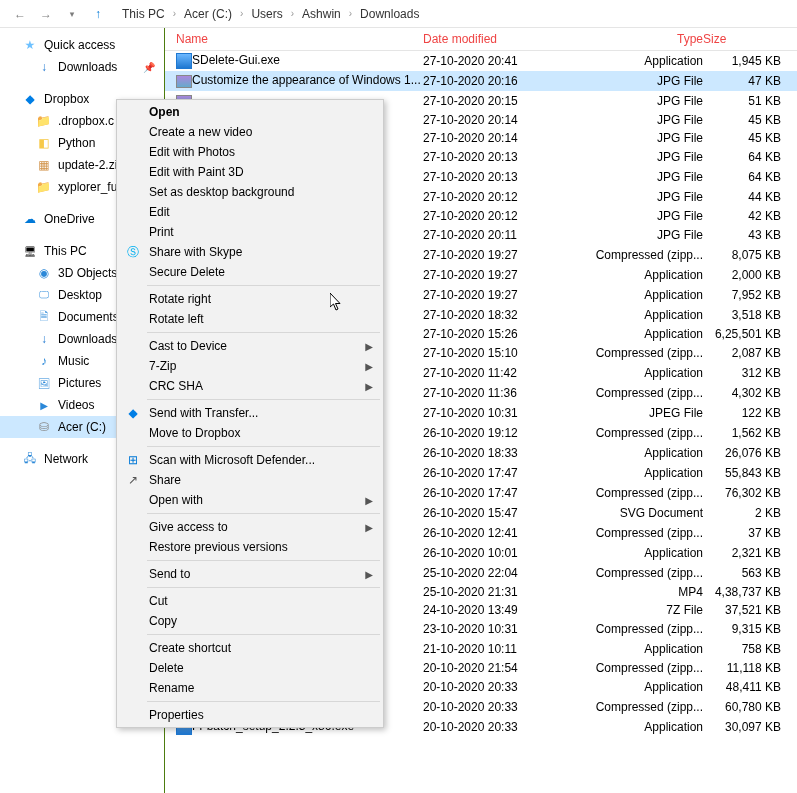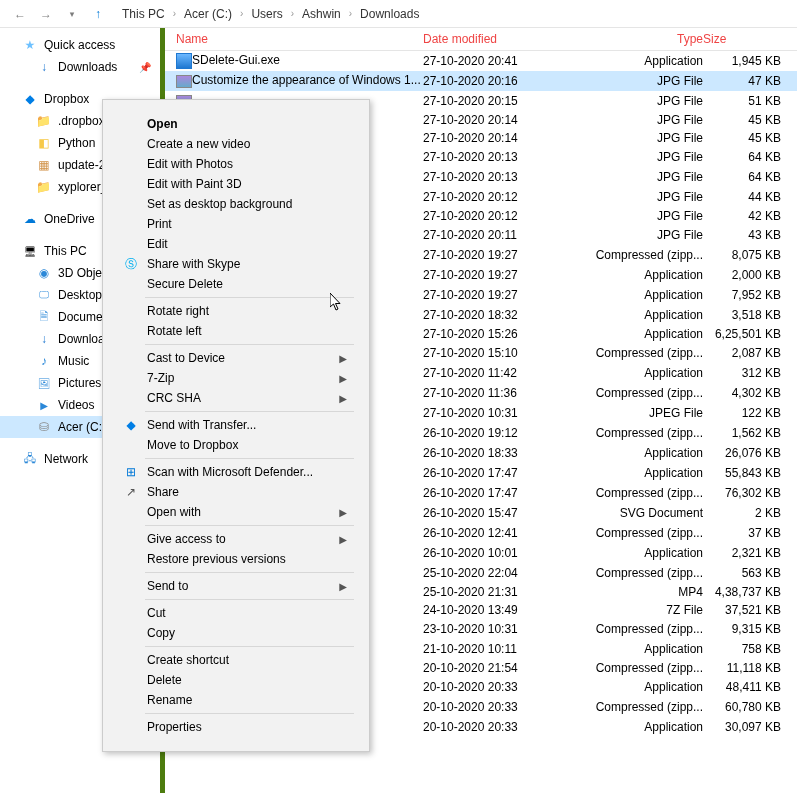--- a/index.html
+++ b/index.html
@@ -5,21 +5,21 @@
     * { margin: 0; padding: 0; box-sizing: border-box; font-family: "Segoe UI", Tahoma, sans-serif; font-size: 12px; }
     body { background: #fff; width: 797px; height: 793px; overflow: hidden; position: relative; }
 
     .toolbar { display: flex; align-items: center; height: 28px; padding: 0 8px; border-bottom: 1px solid #e5e5e5; color: #333; gap: 2px;}
     .nav-arrow { width: 24px; height: 24px; display: flex; align-items: center; justify-content: center; cursor: pointer; color: #7d7d7d;}
     .nav-arrow.active { color: #0078d7; }
     .crumb-sep { color: #999; padding: 0 4px; font-size: 10px;}
     .crumb { padding: 2px 4px; cursor: pointer; color: #333;}
 
     .main { display: flex; height: calc(100% - 28px); }
-    .sidebar { width: 165px; padding: 6px 0; overflow-y: auto; border-right: 5px solid #4d7c0f;}
+    .sidebar { width: 165px; padding: 6px 0; overflow-y: auto; border-right: 1px solid #4d7c0f;}
     .sidebar-item { display: flex; align-items: center; padding: 3px 8px 3px 22px; cursor: pointer; gap: 6px;}
     .sidebar-item.l2 { padding-left: 36px; }
     .sidebar-item.selected { background: #cce8ff; }
     .sidebar-item .label { white-space: nowrap; overflow: hidden; text-overflow: ellipsis; flex: 1;}
     .sidebar-blank { height: 10px; }
     .icon-box { width: 16px; height: 16px; display:flex; align-items:center; justify-content:center; flex-shrink:0;}
     .pin { color:#555; font-size:10px; margin-left:auto;}
 
     .content { flex: 1; display: flex; flex-direction: column; overflow: hidden;}
     .col-headers { display: flex; padding: 4px 0 4px 8px; border-bottom: 1px solid #e5e5e5; color: #ef4444;}
@@ -30,21 +30,21 @@
     .col-size { width: 90px; text-align: left;}
     .rows { flex: 1; overflow-y: auto;}
     .file-row { display: flex; padding: 2px 0 2px 8px; align-items:center;}
     .file-row.selected { background: #cce8ff; }
     .file-row .col-name { display: flex; align-items:flex-start; white-space: nowrap; overflow:hidden; text-overflow:ellipsis;}
     .file-row .col-name span.txt { white-space: nowrap; overflow:hidden; text-overflow:ellipsis; flex:1;}
     .file-row .col-size { text-align: right; padding-right: 12px;}
     .file-row .col-type, .file-row .col-date { white-space: nowrap; overflow:hidden; text-overflow:ellipsis;}
     .fic { width:16px; height:16px; flex-shrink:0; display:inline-flex; align-items:center; justify-content:center;}
 
-    .context-menu { position: absolute; top: 99px; left: 102px; width: 268px; background: #f2f2f2; border: 1px solid #ccc; box-shadow: 2px 2px 6px rgba(0,0,0,0.25); padding: 14px; z-index: 100;}
+    .context-menu { position: absolute; top: 99px; left: 116px; width: 268px; background: #f2f2f2; border: 1px solid #ccc; box-shadow: 2px 2px 6px rgba(0,0,0,0.25); padding: 2px; z-index: 100;}
     .menu-item { display:flex; align-items:center; padding: 3px 30px 3px 30px; cursor:default; position:relative; font-size:12px;}
     .menu-item .mi-icon { position:absolute; left: 6px; width:16px; height:16px; display:flex; align-items:center; justify-content:center;}
     .menu-item .mi-arrow { position:absolute; right: 8px; color:#555; font-size:10px;}
     .menu-item.bold { font-weight: 600; }
     .menu-sep { height: 1px; background: #d7d7d7; margin: 3px 1px 3px 28px;}
     .cursor { position:absolute; top: 293px; left: 330px; z-index:200; font-size:16px; color:#000;}
 
     .icn-star::before{content:"★";color:#6ec1ff;}
     .icn-dl::before{content:"↓";color:#1f78d1;font-weight:bold;}
     .icn-dropbox::before{content:"◆";color:#007ee5;}
@@ -554,24 +554,24 @@
     <div class="menu-item">
       <span>Edit with Photos</span>
     </div>
     <div class="menu-item">
       <span>Edit with Paint 3D</span>
     </div>
     <div class="menu-item">
       <span>Set as desktop background</span>
     </div>
     <div class="menu-item">
+      <span>Edit</span>
+    </div>
+    <div class="menu-item">
       <span>Print</span>
-    </div>
-    <div class="menu-item">
-      <span>Edit</span>
     </div>
     <div class="menu-item">
       <span class="mi-icon" style="color: rgb(0, 175, 240);">Ⓢ</span>
       <span>Share with Skype</span>
     </div>
     <div class="menu-item">
       <span>Secure Delete</span>
     </div>
     <div class="menu-sep"></div>
     <div class="menu-item">

